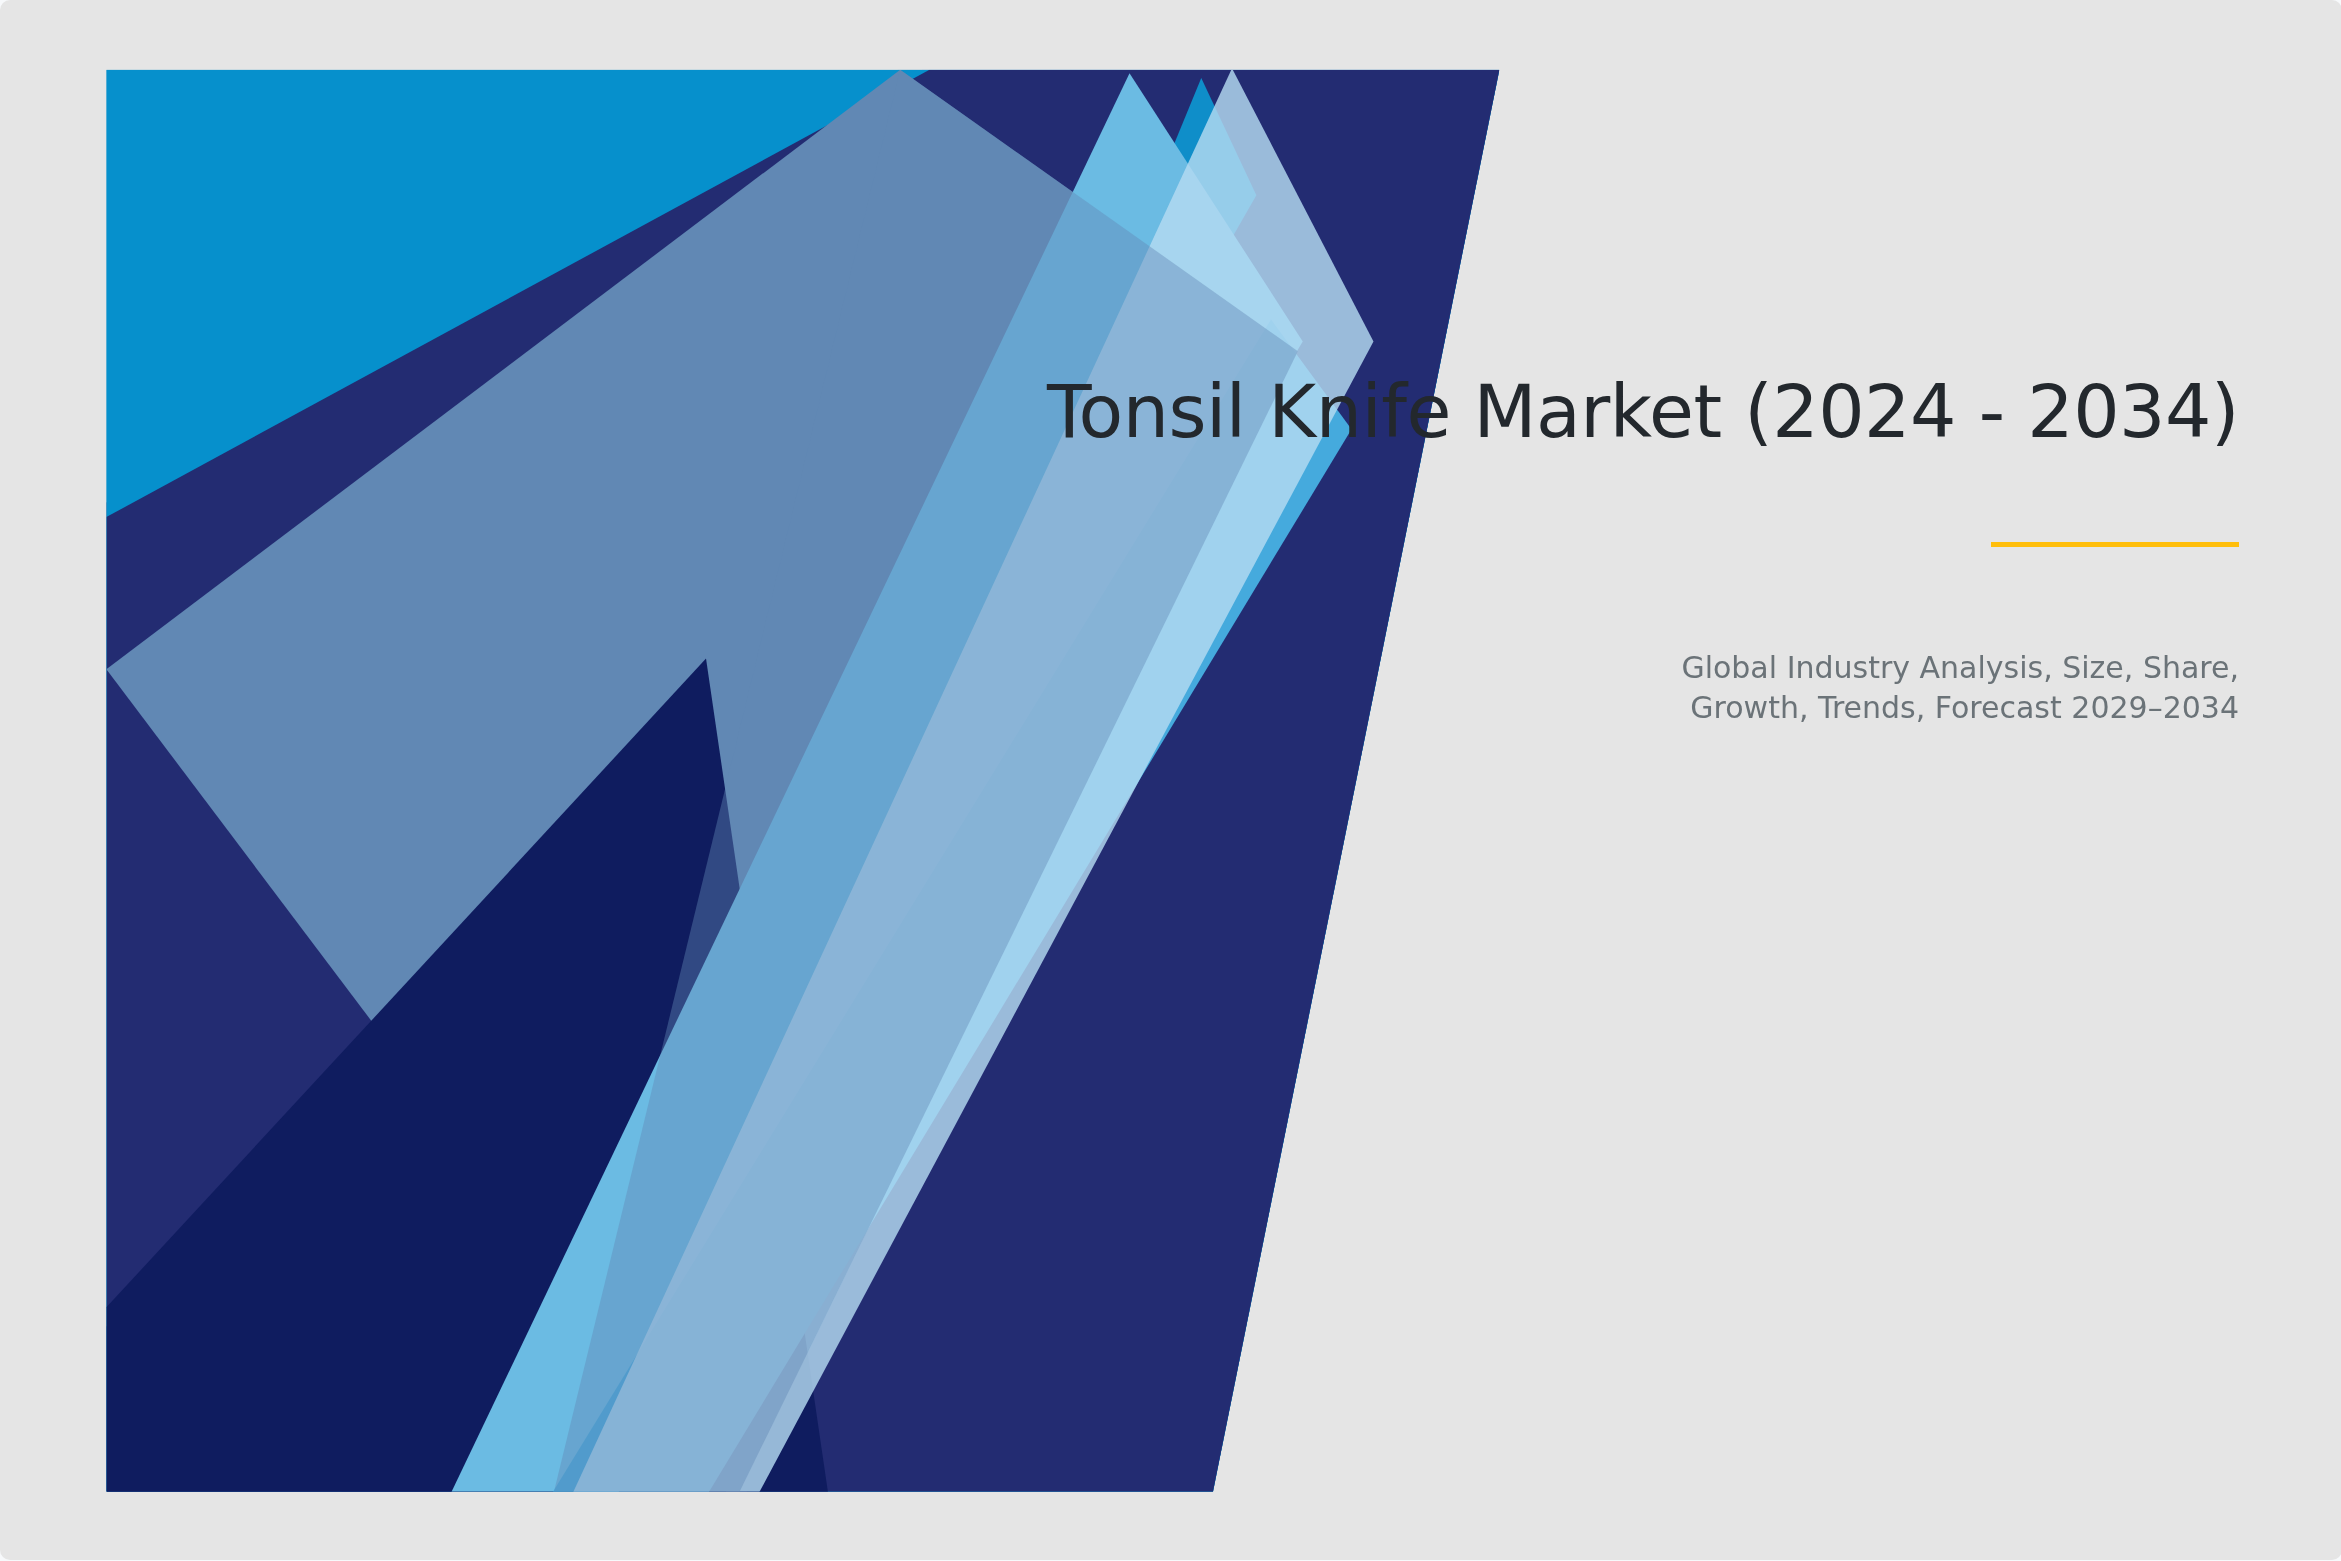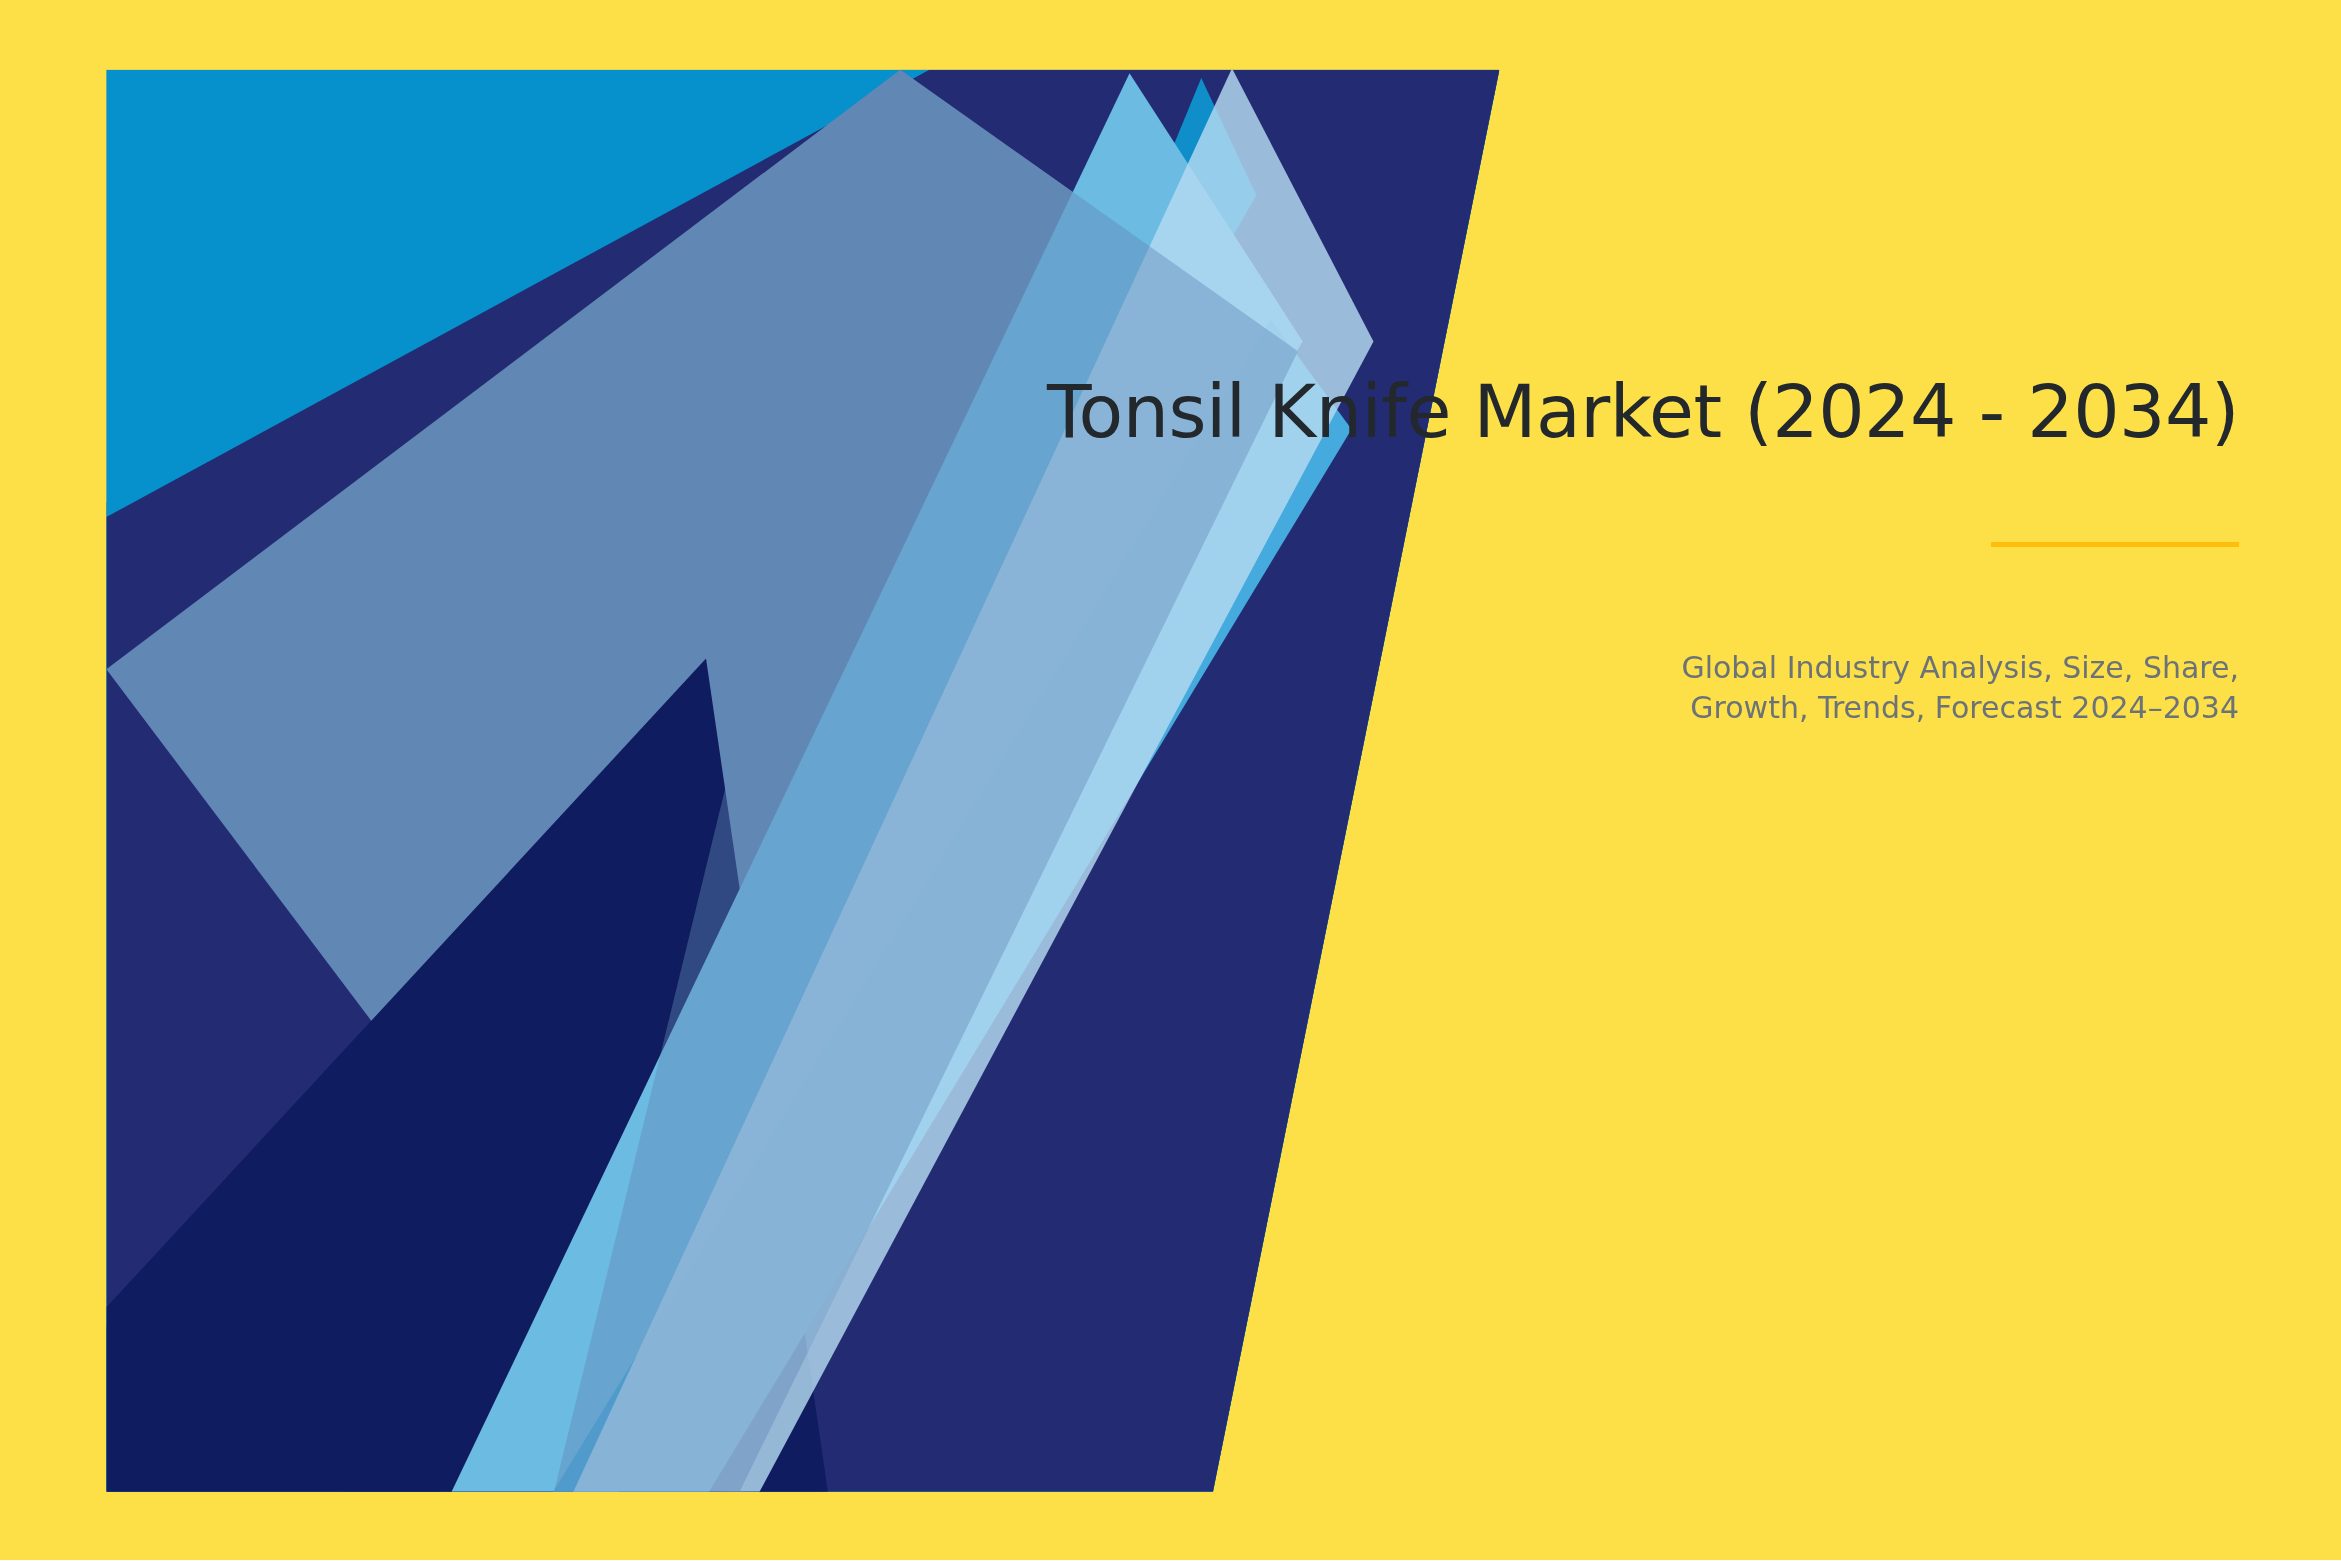--- a/index.html
+++ b/index.html
@@ -10,21 +10,22 @@
   body {
     width: 2342px;
     height: 1561px;
     font-family: "DejaVu Sans", sans-serif;
     overflow: hidden;
   }
   .slide {
     position: relative;
     width: 2342px;
     height: 1560px;
-    background: #fde047;
+    background: #e5e5e5;
+    border-radius: 10px;
   }
   .artwork {
     position: absolute;
     left: 0;
     top: 0;
     width: 2342px;
     height: 1561px;
   }
   .text-block {
     position: absolute;
@@ -132,17 +133,17 @@
 
       <polygon points="1845,143 2660,720 1505,3080 1130,3080" fill="#6188b4" opacity="0.42"></polygon>
 
       <polygon points="1870,143 3120,143 3120,780 1560,780" fill="#232c72" opacity="0.0"></polygon>
     </g>
   </svg>
 
   <div class="text-block">
     <h1 class="title">Tonsil Knife Market (2024 - 2034)</h1>
     <div class="accent-rule"></div>
-    <p class="subtitle">Global Industry Analysis, Size, Share, Growth, Trends, Forecast 2024–2034</p>
+    <p class="subtitle">Global Industry Analysis, Size, Share, Growth, Trends, Forecast 2029–2034</p>
   </div>
 
 </div>
 
 
 </body></html>

